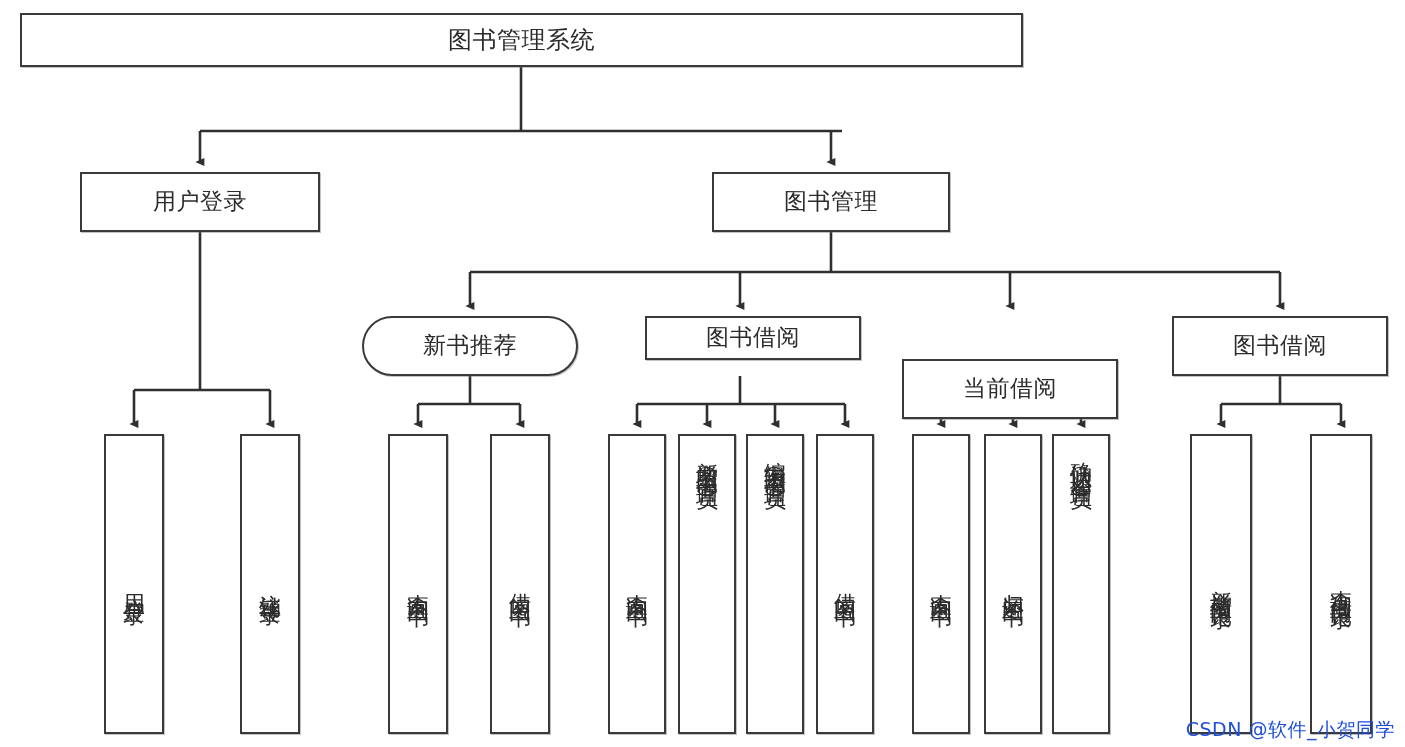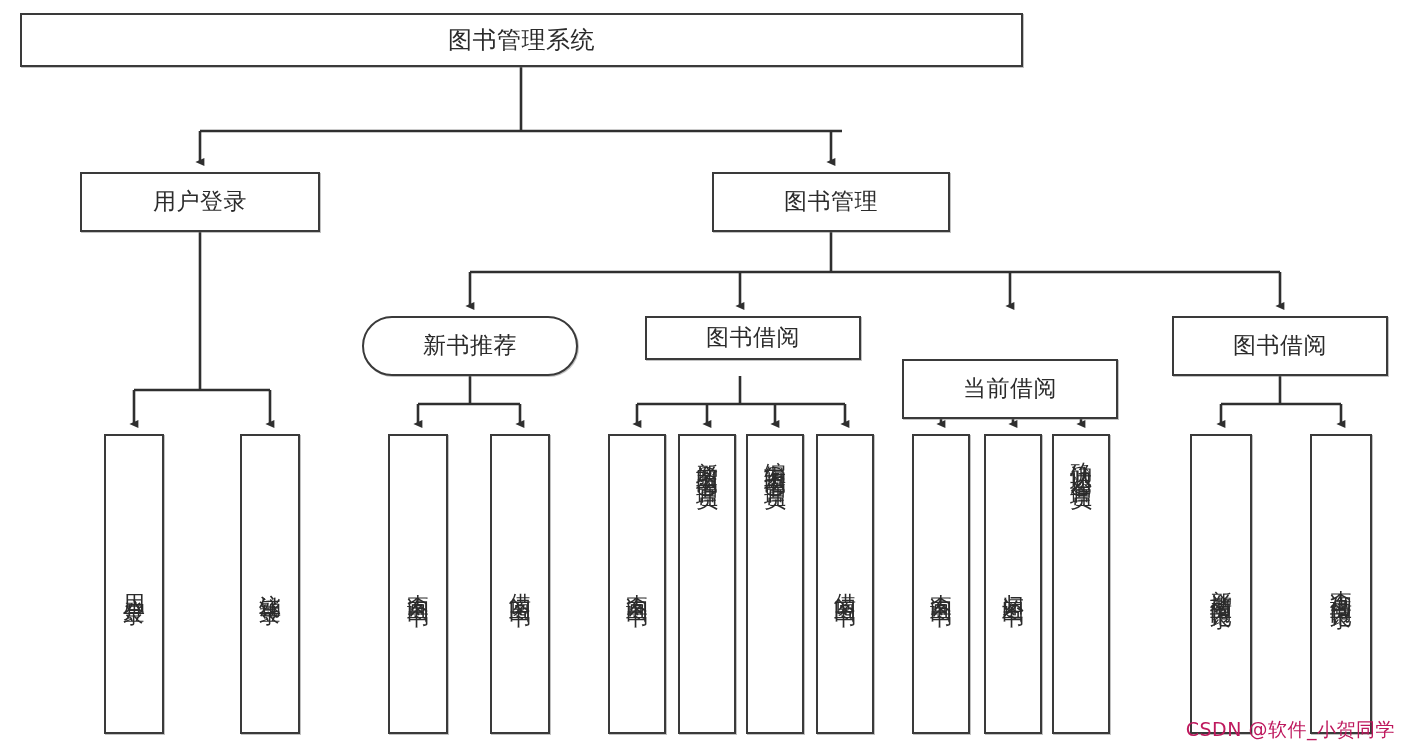--- a/index.html
+++ b/index.html
@@ -64,21 +64,21 @@
   }
   .node-v.center-text {
     align-items: center;
     padding-top: 0;
   }
   #watermark {
     position: absolute;
     right: 10px;
     bottom: 4px;
     font-size: 19px;
-    color: #be185d;
+    color: #1d4ed8;
     letter-spacing: 0.5px;
     white-space: nowrap;
     margin-left: 40px;
   }
 </style>
 </head>
 <body>
 
 <div id="canvas">
 

